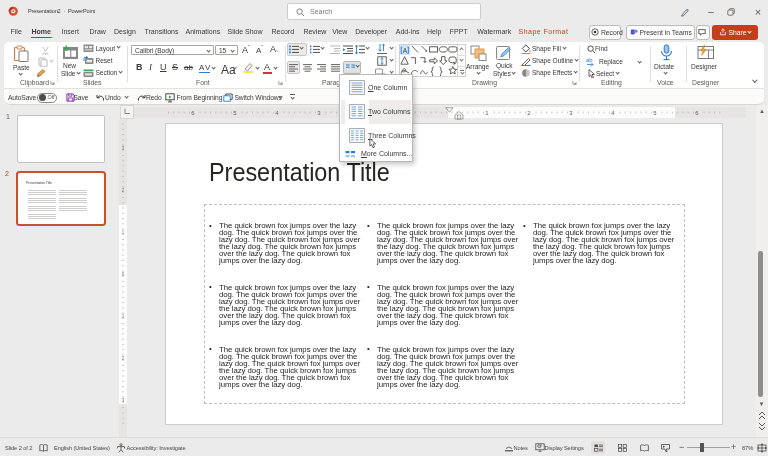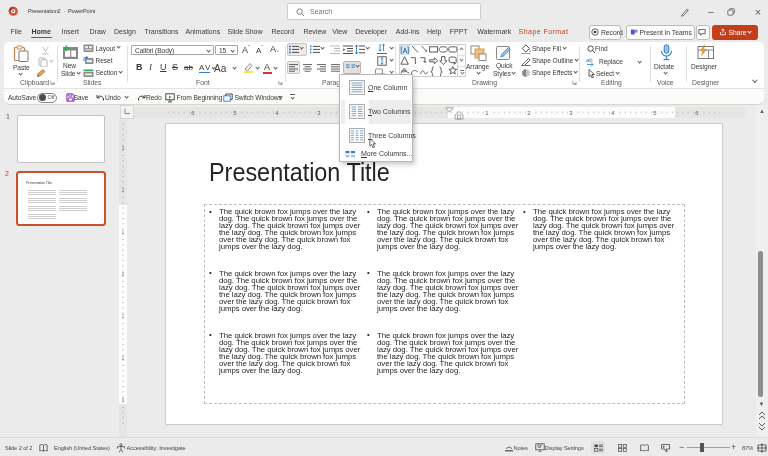--- a/index.html
+++ b/index.html
@@ -41,21 +41,21 @@
   #qat .t { position:absolute; top:5px; }
 
   
   #main { position:absolute; left:0; top:105px; width:768px; height:332px; background:#ebebeb; }
   #thumbpanel { position:absolute; left:0; top:0; width:117px; height:332px; background:#ebebeb; }
   #slide { position:absolute; left:166px; top:19px; width:556px; height:300px; background:#fff; outline:1px solid #cfcdcb; }
 
   .thl { position:absolute; width:28px; height:4.8px; background:repeating-linear-gradient(#cfcecd 0, #cfcecd 0.8px, transparent 0.8px, transparent 2.15px); }
   #cols .par { position:relative; padding-left:11px; margin-bottom:19.6px; }
   #cols .par:before { content:"\2022"; position:absolute; left:1px; top:-0.5px; }
-  #cols .col { position:absolute; top:0; width:153px; font-size:7.8px; line-height:7.05px; color:#262524; letter-spacing:-0.05px; }
+  #cols .col { position:absolute; top:14px; width:153px; font-size:7.8px; line-height:7.05px; color:#262524; letter-spacing:-0.05px; }
 
   
   #statusbar { position:absolute; left:0; top:437px; width:768px; height:19px; background:#ebebeb; border-top:1px solid #dddcdb; font-size:5.7px; color:#4b4947; }
   #statusbar .t { position:absolute; top:7px; letter-spacing:-0.1px; }
   .mtx { font-size:7px; color:#3b3a39; }
 </style>
 </head>
 <body>
 <div id="app">
   <div id="titlebar">
@@ -190,21 +190,21 @@
     <div class="abs ric" style="left:242px;top:2px;font-size:9px">A<span style="font-size:5px;vertical-align:4px">ˆ</span></div>
     <div class="abs ric" style="left:256px;top:2px;font-size:8px">A<span style="font-size:5px;vertical-align:4px">ˇ</span></div>
     <div class="abs ric" style="left:270px;top:2px;font-size:9px">A<span style="font-size:5px;color:#9252b5">⤷</span></div>
     <div class="abs ric" style="left:136px;top:20px;font-size:9px;font-weight:bold">B</div>
     <div class="abs ric" style="left:149px;top:20px;font-size:9px;font-style:italic;font-family:'Liberation Serif',serif">I</div>
     <div class="abs ric" style="left:160px;top:20px;font-size:9px;text-decoration:underline">U</div>
     <div class="abs ric" style="left:172px;top:20px;font-size:9px;text-decoration:line-through">S</div>
     <div class="abs ric" style="left:184px;top:21px;font-size:8px;text-decoration:line-through">ab</div>
     <div class="abs ric" style="left:199px;top:21px;font-size:8px;border-bottom:1px solid #2b7cd3">A V</div>
     <div class="carat abs" style="left:212px;top:24px"></div>
-    <div class="abs ric" style="left:214px;top:21px;font-size:10px">Aa</div>
+    <div class="abs ric" style="left:221px;top:21px;font-size:12px">Aa</div>
     <div class="carat abs" style="left:233px;top:24px"></div>
     <svg class="abs" style="left:243px;top:20px" width="11" height="11" viewBox="0 0 11 11">
           <path d="M2 7 L7 1.5 l2 2 L4.5 9 z" fill="#f5f3f2" stroke="#8a8886" stroke-width="0.9"></path>
           <rect x="1" y="9" width="9" height="2" fill="#f7e34d"></rect>
         </svg>
     <div class="carat abs" style="left:256px;top:24px"></div>
     <div class="abs ric" style="left:264px;top:20px;font-size:9px">A</div>
     <div class="abs" style="left:263px;top:30px;width:9px;height:2px;background:#d13438"></div>
     <div class="carat abs" style="left:274px;top:24px"></div>
     <div class="glabel" style="left:196px">Font</div>

